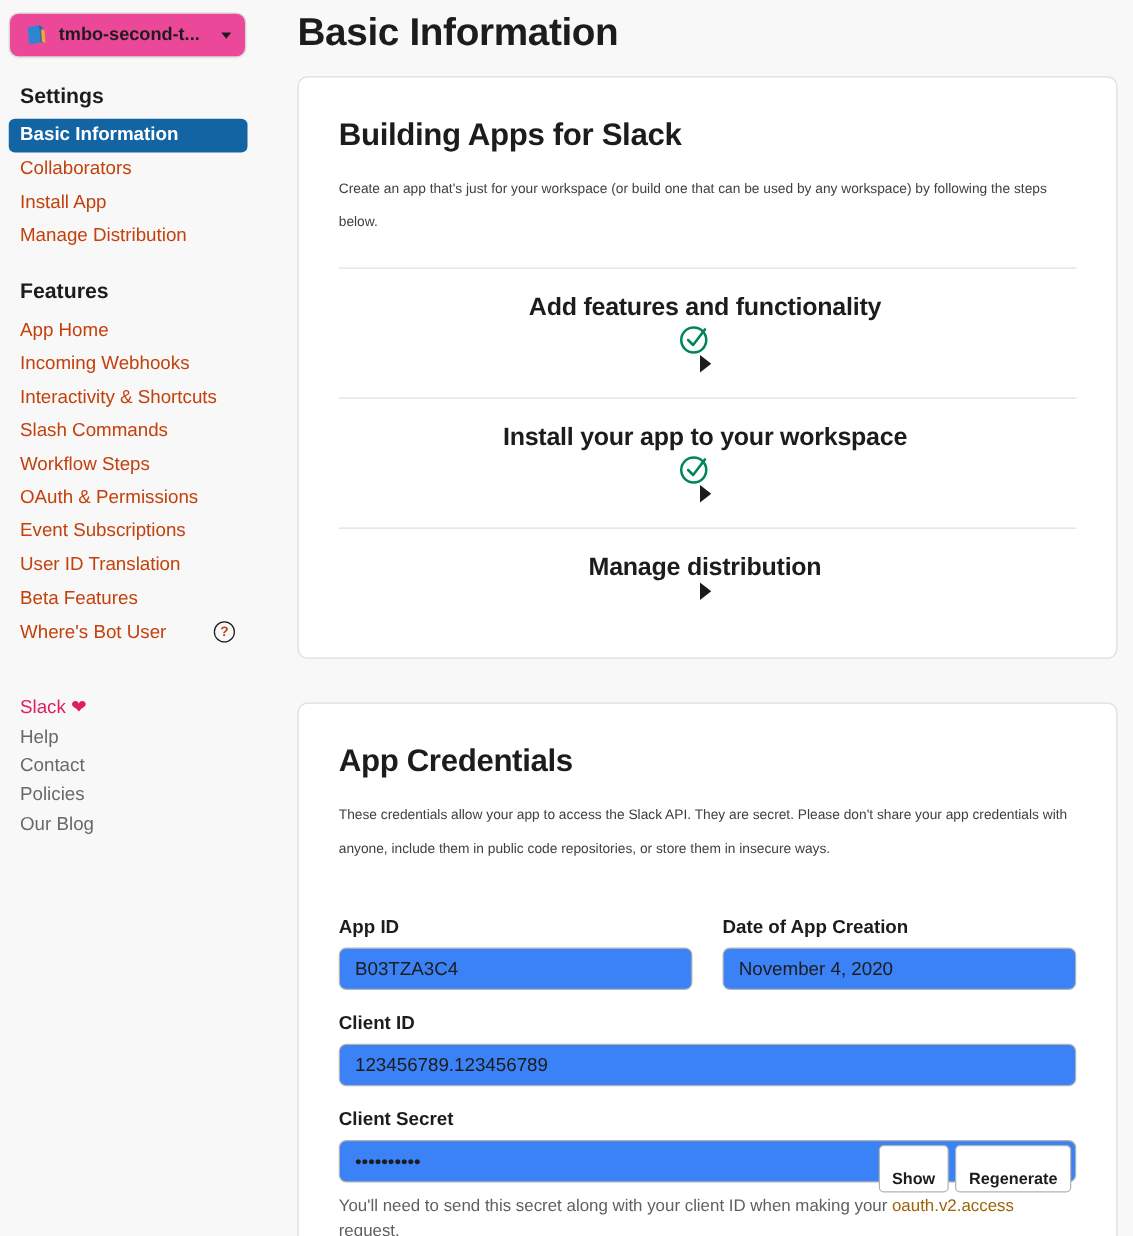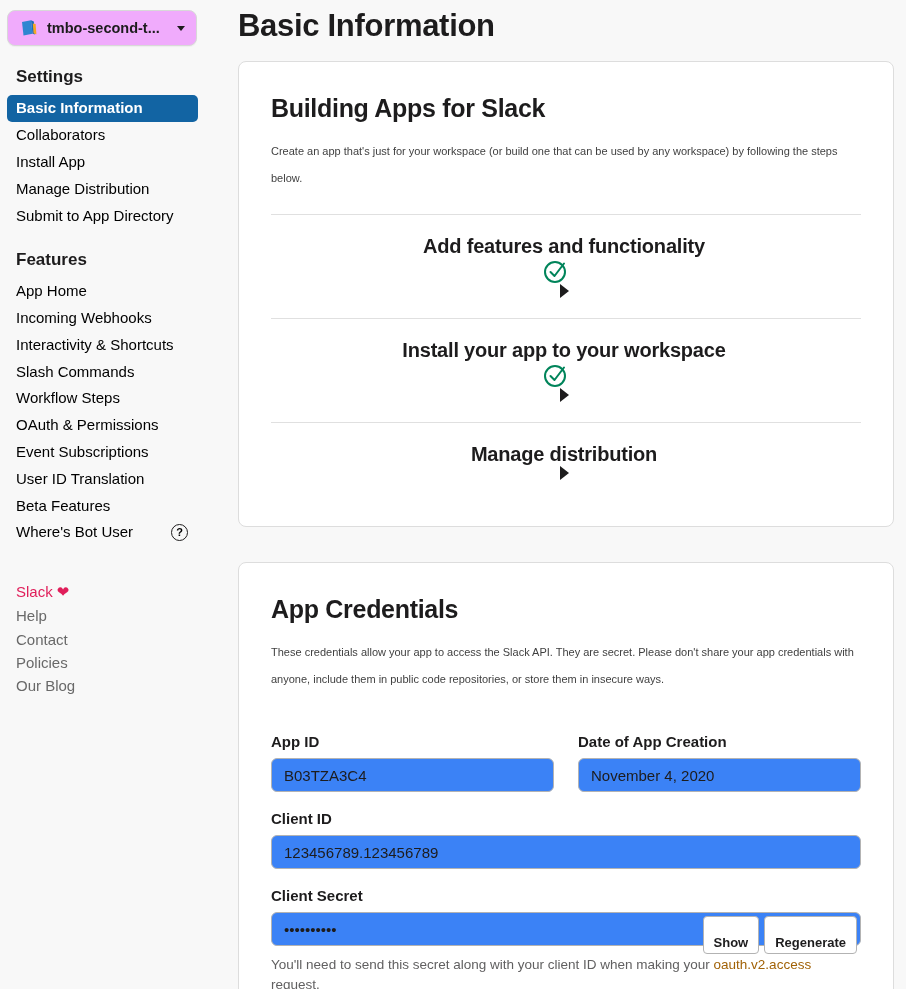--- a/index.html
+++ b/index.html
@@ -6,33 +6,33 @@
   html,body { margin:0; padding:0; }
   body {
     width:906px; height:989px; position:relative; overflow:hidden;
     background:#f8f8f8; color:#1d1c1d;
     font-family:"Liberation Sans","DejaVu Sans",sans-serif;
   }
 
   
   .sidebar { position:absolute; left:0; top:0; width:238px; padding-top:10px; }
   .app-selector {
-    margin-left:7px; width:190px; height:36px; background:#f0abfc;
+    margin-left:7px; width:190px; height:36px; background:#ec4899;
     border:1px solid #d8d8d8; border-radius:8px; display:flex; align-items:center;
     gap:8px; padding:0 11px; cursor:pointer; box-shadow:0 1px 1px rgba(0,0,0,.04);
   }
   .app-selector .book-icon { width:20px; height:20px; flex:0 0 auto; }
   .app-name { font-size:14.5px; font-weight:700; flex:1; white-space:nowrap; overflow:hidden; }
   .caret-down { width:0; height:0; border-left:4.5px solid transparent; border-right:4.5px solid transparent; border-top:5px solid #1d1c1d; }
 
   .side-section-title { font-size:17px; font-weight:700; margin:21px 16px 8px; }
   .side-nav { display:block; }
   .side-item {
     display:flex; align-items:center; font-size:15px; line-height:18px;
-    padding:4.4px 16px; color:#000000; text-decoration:none; cursor:pointer;
+    padding:4.4px 16px; color:#c2410c; text-decoration:none; cursor:pointer;
   }
   .side-item.selected {
     background:#1264a3; color:#fff; font-weight:700; border-radius:5px;
     margin:0 40px 0 7px; padding:4.4px 9px;
   }
   .help-circle {
     margin-left:auto; margin-right:34px; width:17px; height:17px;
     border:1.5px solid #1d1c1d; border-radius:50%; display:flex; align-items:center;
     justify-content:center; font-size:11px; font-weight:700; cursor:pointer; flex:0 0 auto;
   }
@@ -96,21 +96,20 @@
     <span class="app-name">tmbo-second-t...</span>
     <span class="caret-down"></span>
   </div>
 
   <div class="side-section-title">Settings</div>
   <nav class="side-nav">
     <a class="side-item selected">Basic Information</a>
     <a class="side-item">Collaborators</a>
     <a class="side-item">Install App</a>
     <a class="side-item">Manage Distribution</a>
-    <a class="side-item">Submit to App Directory</a>
   </nav>
 
   <div class="side-section-title">Features</div>
   <nav class="side-nav">
     <a class="side-item">App Home</a>
     <a class="side-item">Incoming Webhooks</a>
     <a class="side-item">Interactivity &amp; Shortcuts</a>
     <a class="side-item">Slash Commands</a>
     <a class="side-item">Workflow Steps</a>
     <a class="side-item">OAuth &amp; Permissions</a>

